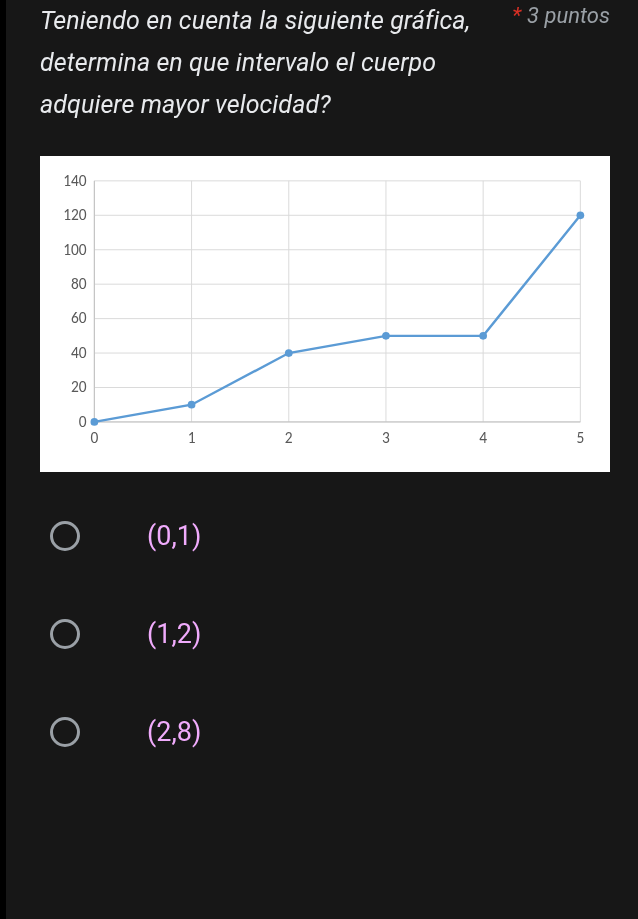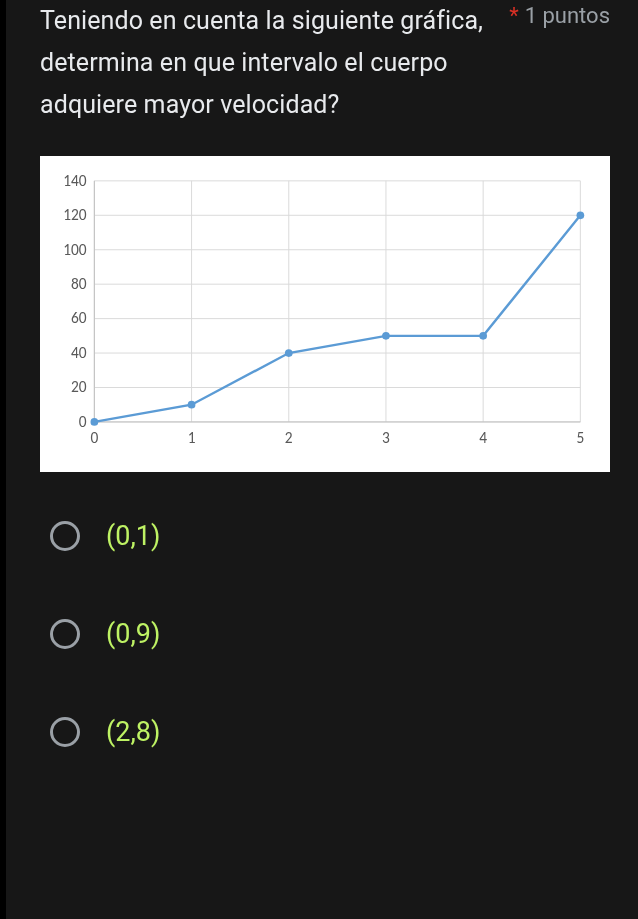--- a/index.html
+++ b/index.html
@@ -15,20 +15,21 @@
     width: 100%;
     height: 100%;
     padding: 0;
     border-left: 6px solid #000;
   }
   .question-row {
     display: flex;
     align-items: flex-start;
     padding: 0 28px 0 34px;
     gap: 16px;
+    font-style: italic;
   }
   .question-text {
     flex: 1;
     color: #e8eaed;
     font-size: 25px;
     line-height: 42px;
     font-weight: 400;
     letter-spacing: 0.1px;
   }
   .points-block {
@@ -71,34 +72,35 @@
     cursor: pointer;
   }
   .radio-outer {
     width: 30px;
     height: 30px;
     border: 3px solid #9aa0a6;
     border-radius: 50%;
     flex-shrink: 0;
   }
   .opt-label {
-    color: #bef264;
+    color: #f0abfc;
     font-size: 27px;
     font-weight: 400;
+    margin-left: 41px;
   }
 </style>
 </head>
 <body>
 
 <div class="card">
   <div class="question-row">
     <div class="question-text">Teniendo en cuenta la siguiente gráfica, determina en que intervalo el cuerpo adquiere mayor velocidad?</div>
     <div class="points-block">
       <span class="ast">*</span>
-      <span>1 puntos</span>
+      <span>3 puntos</span>
     </div>
   </div>
 
   <div class="chart-wrap">
     <svg class="chart-svg" viewBox="0 0 560 284">
       <g id="chart-g">
           <line x1="46" y1="256" x2="550" y2="256" class="gridline"></line>
           <text x="38" y="261" text-anchor="end" class="y-tick-label">0</text>
           <line x1="46" y1="220.28571428571428" x2="550" y2="220.28571428571428" class="gridline"></line>
           <text x="38" y="225.28571428571428" text-anchor="end" class="y-tick-label">20</text>
@@ -139,20 +141,20 @@
     </svg>
   </div>
 
   <div class="options" id="options-container">
       <div class="opt">
         <div class="radio-outer"></div>
         <div class="opt-label">(0,1)</div>
       </div>
       <div class="opt">
         <div class="radio-outer"></div>
-        <div class="opt-label">(0,9)</div>
+        <div class="opt-label">(1,2)</div>
       </div>
       <div class="opt">
         <div class="radio-outer"></div>
         <div class="opt-label">(2,8)</div>
       </div>
     </div>
 </div>
 
 </body></html>

